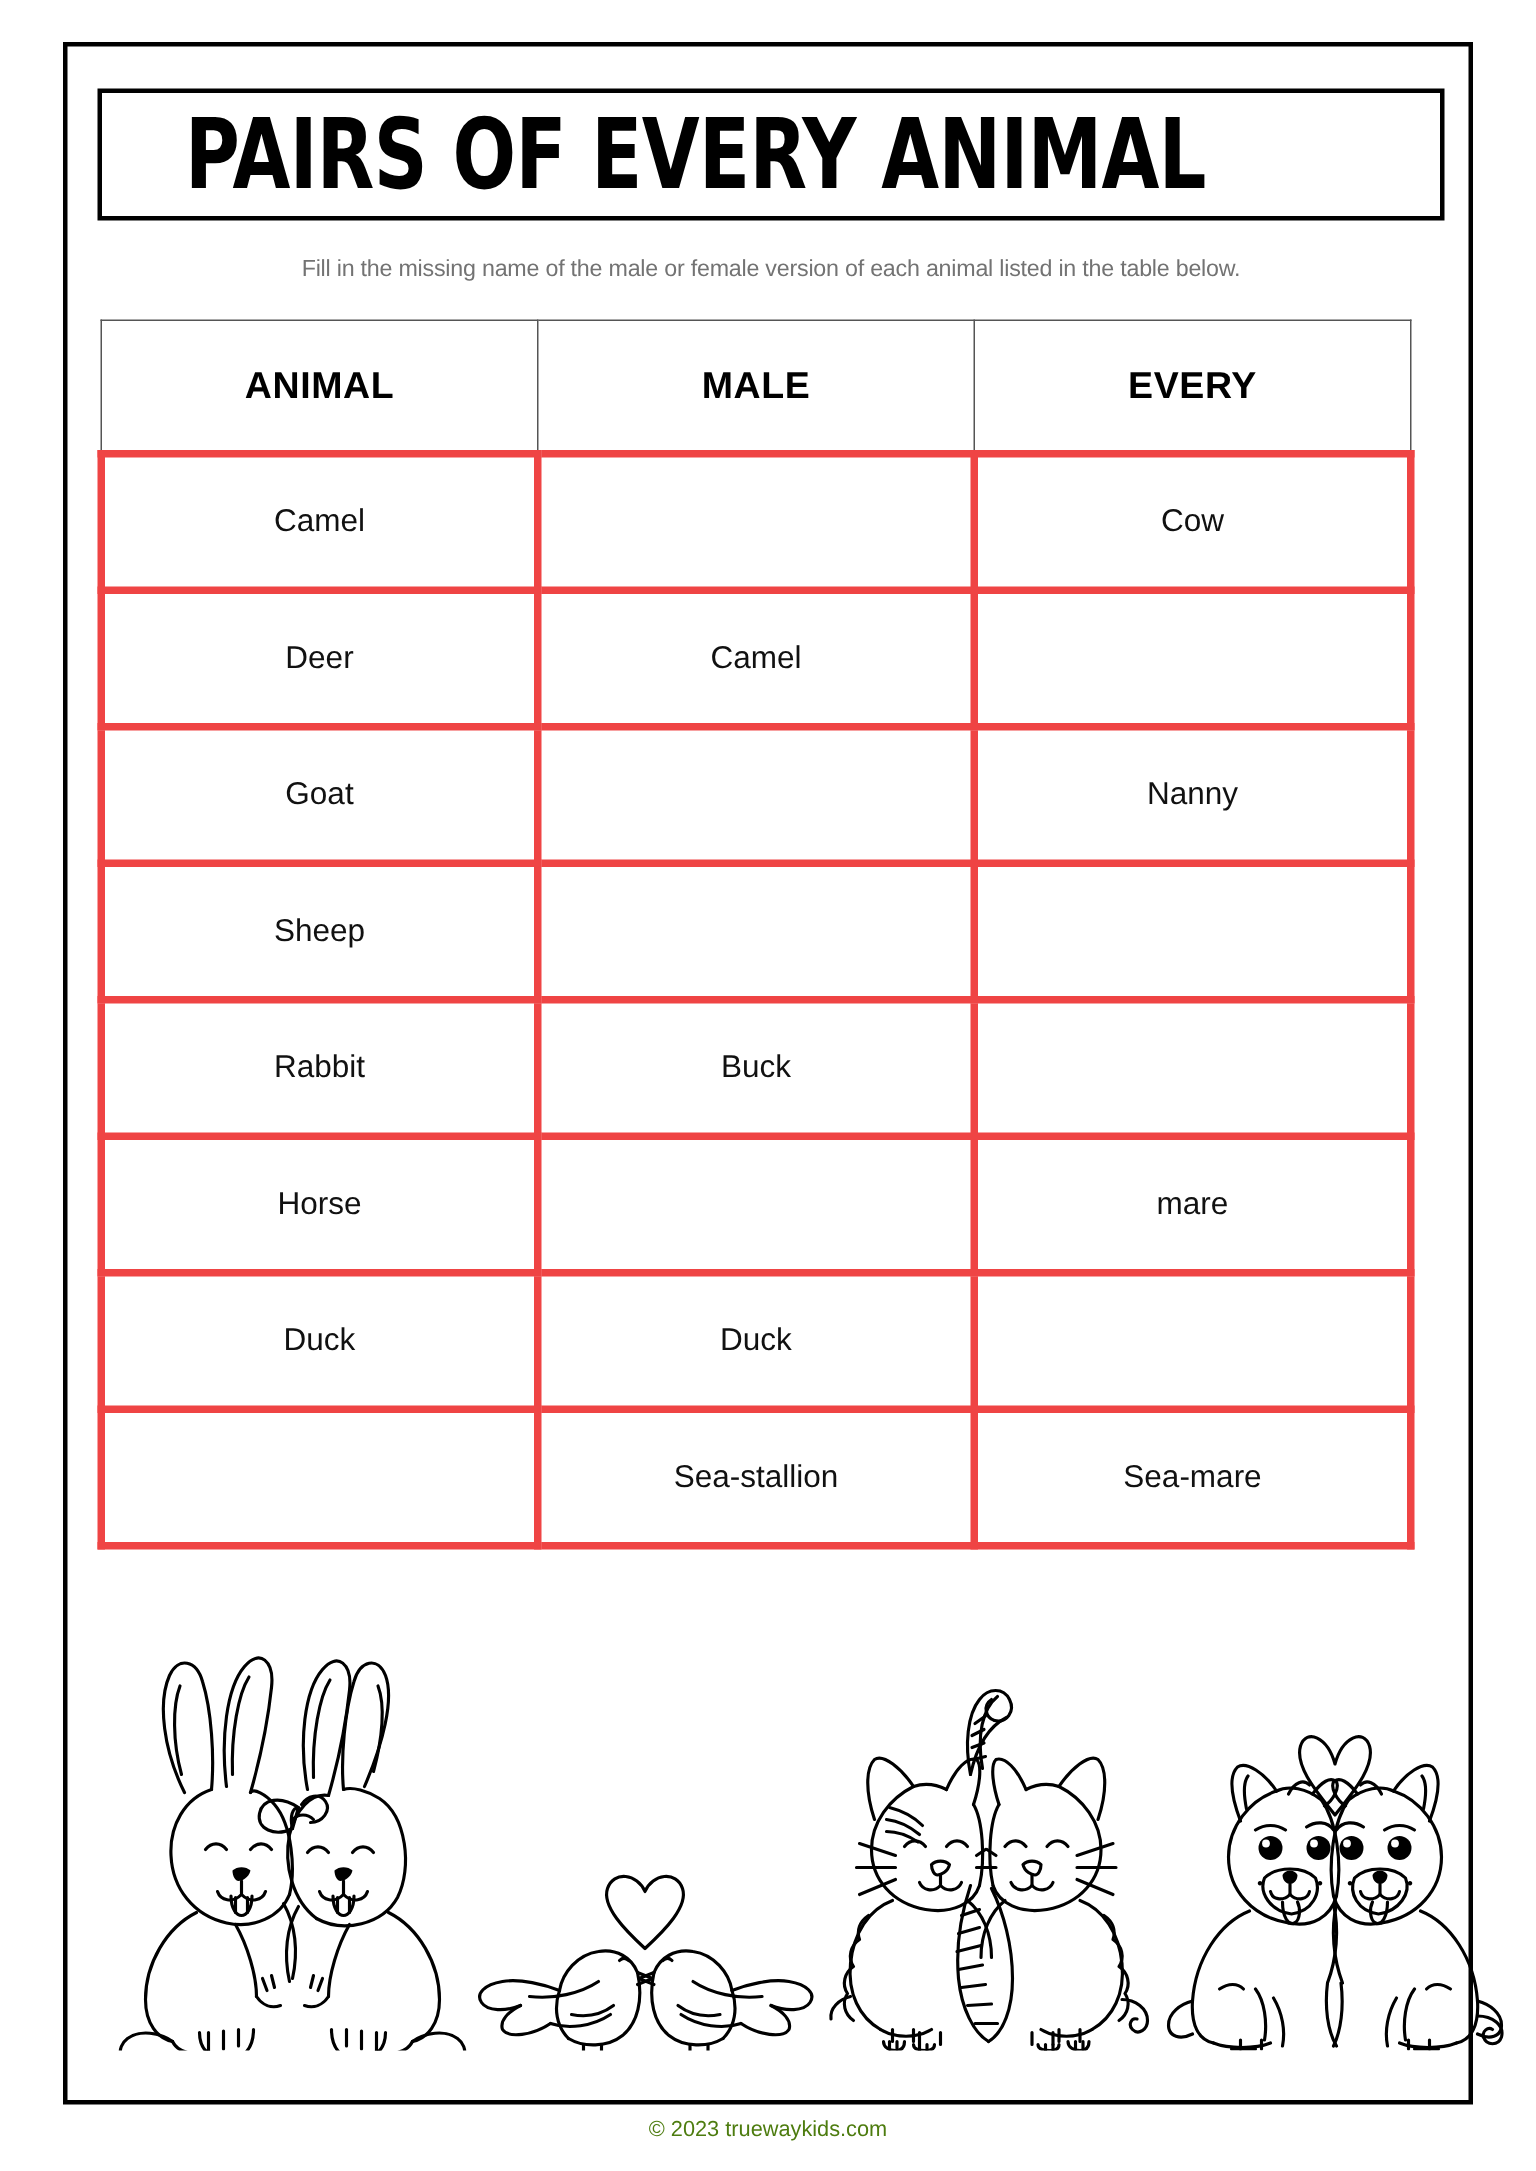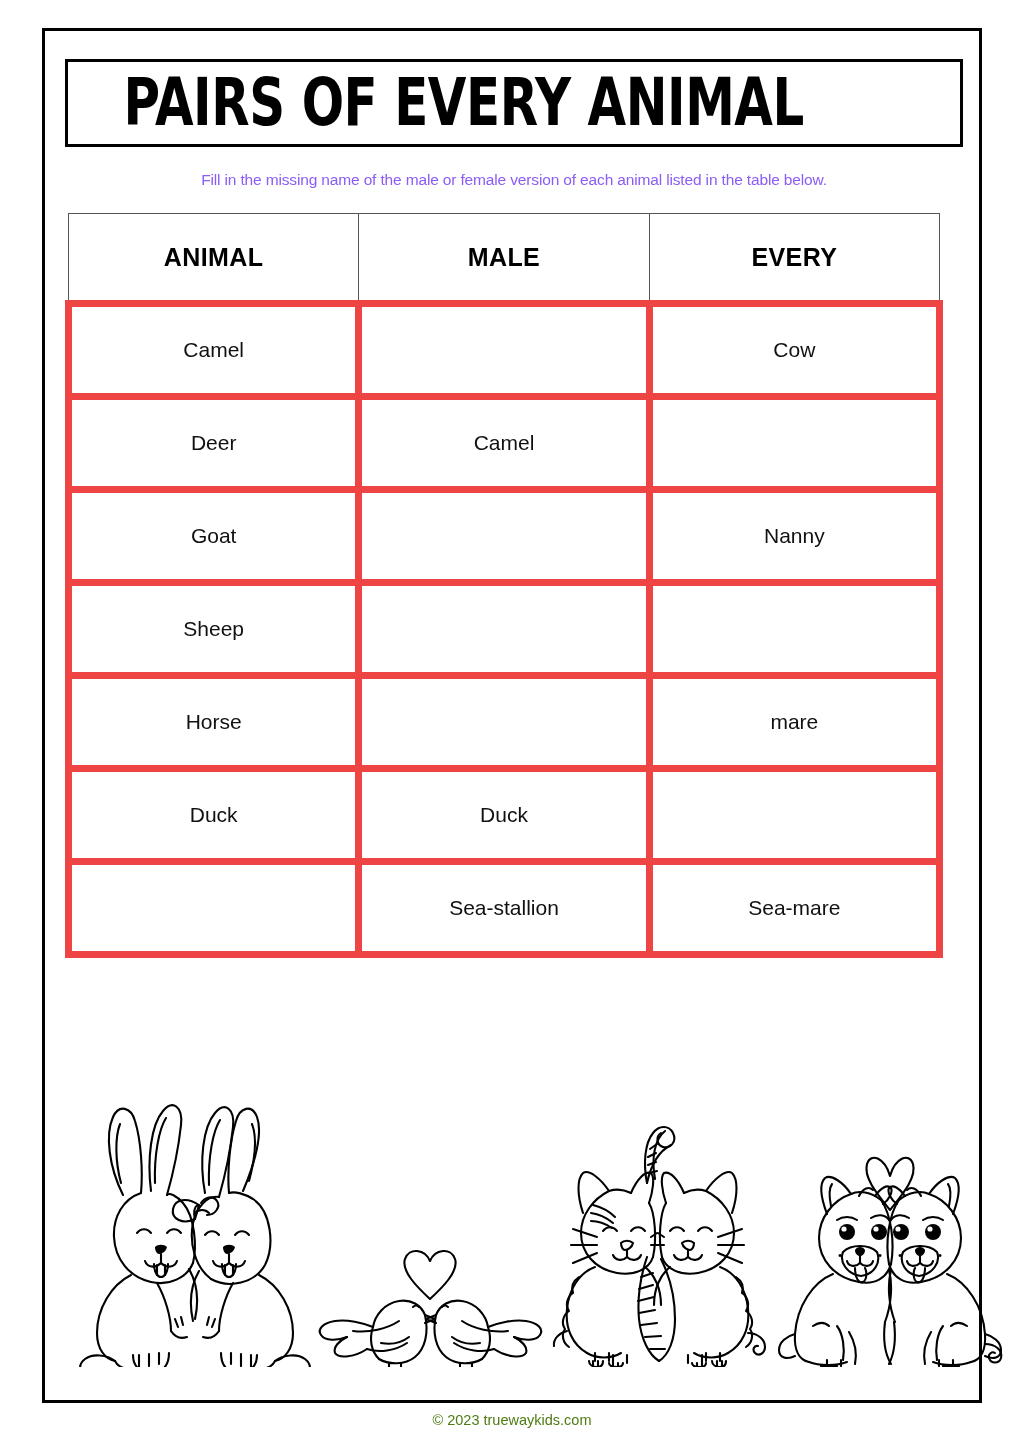--- a/index.html
+++ b/index.html
@@ -59,36 +59,36 @@
   }
 
   
   #instructions {
     position: absolute;
     left: 20px;
     top: 140px;
     width: 898px;
     text-align: center;
     font-size: 15.5px;
-    color: #8b5cf6;
+    color: #737373;
     letter-spacing: -0.15px;
   }
 
   
   #pairs-table {
     position: absolute;
     left: 20px;
     top: 182px;
     width: 878px;
     border-collapse: collapse;
     table-layout: fixed;
   }
   #pairs-table th,
   #pairs-table td {
-    border: 7px solid #ef4444;
+    border: 5px solid #ef4444;
     text-align: center;
     vertical-align: middle;
     padding: 0;
   }
   #pairs-table thead th {
     height: 86px;
     font-size: 25px;
     font-weight: bold;
     letter-spacing: 0.4px;
     border-width: 1px;
@@ -164,20 +164,25 @@
           <td></td>
         </tr>
         <tr>
           <td>Goat</td>
           <td></td>
           <td>Nanny</td>
         </tr>
         <tr>
           <td>Sheep</td>
           <td></td>
+          <td></td>
+        </tr>
+        <tr>
+          <td>Rabbit</td>
+          <td>Buck</td>
           <td></td>
         </tr>
         <tr>
           <td>Horse</td>
           <td></td>
           <td>mare</td>
         </tr>
         <tr>
           <td>Duck</td>
           <td>Duck</td>

